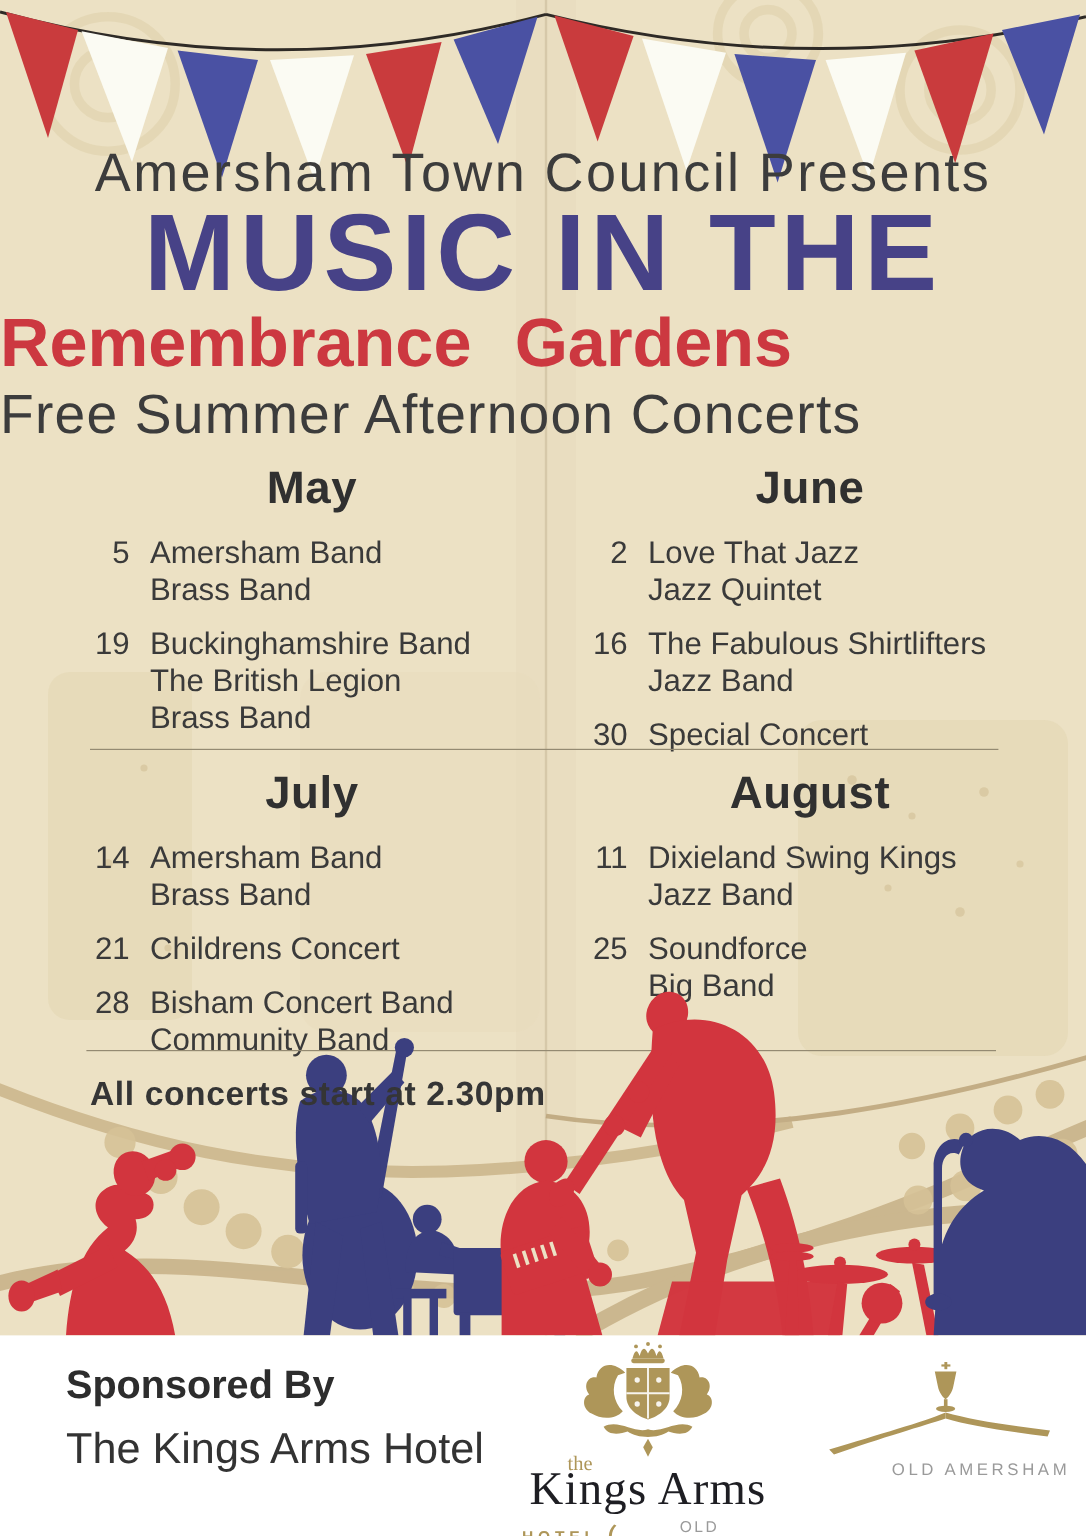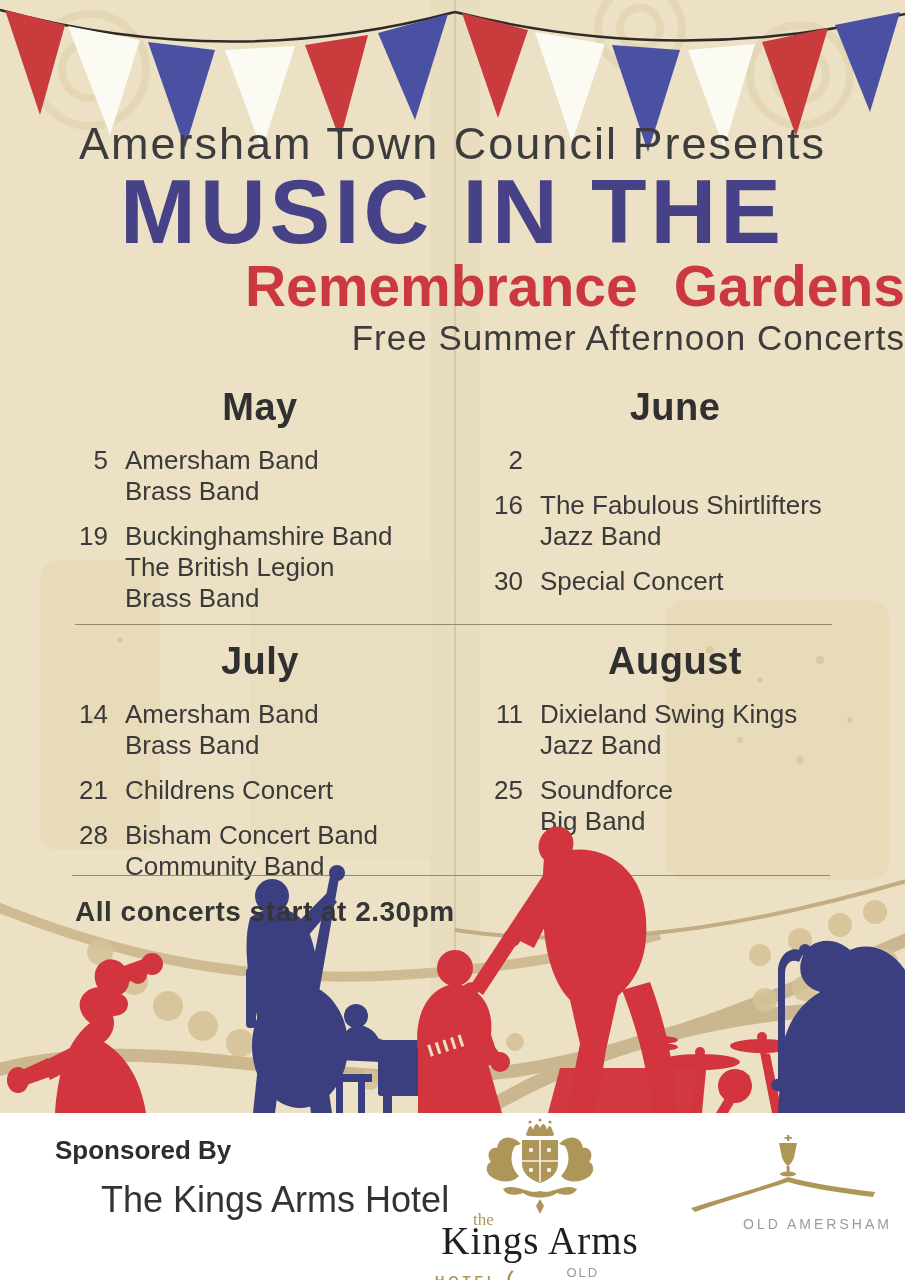--- a/index.html
+++ b/index.html
@@ -24,45 +24,45 @@
   .poster{position:absolute;left:0;top:0;width:905px;height:1113px;
     background:var(--bg);overflow:hidden;}
   .bg-decor{position:absolute;left:0;top:0;z-index:1;}
   .bunting{position:absolute;left:0;top:0;z-index:2;}
   .musicians{position:absolute;left:0;top:818px;z-index:5;}
 
   .presents{position:absolute;z-index:3;left:0;top:118px;width:905px;text-align:center;
     font-size:45px;letter-spacing:2px;color:#3c3c3c;font-weight:400;}
   .title-main{position:absolute;z-index:3;left:0;top:166px;width:905px;text-align:center;
     font-size:91px;line-height:1;font-weight:bold;letter-spacing:4px;color:var(--title-blue);margin:0;}
-  .title-sub{position:absolute;z-index:3;left:0;top:258px;width:905px;text-align:right;
+  .title-sub{position:absolute;z-index:3;left:0;top:258px;width:905px;text-align:left;
     font-size:57px;line-height:1;font-weight:bold;color:var(--accent-red);margin:0;}
   .title-sub .w2{margin-left:36px;}
-  .subtitle{position:absolute;z-index:3;left:0;top:318px;width:905px;text-align:right;
-    font-size:35px;letter-spacing:1px;color:#3c3c3c;}
+  .subtitle{position:absolute;z-index:3;left:0;top:318px;width:905px;text-align:left;
+    font-size:46px;letter-spacing:1px;color:#3c3c3c;}
 
   .month{position:absolute;z-index:3;width:380px;color:var(--text-dark);}
   .month-may{left:70px;top:386px;}
   .month-june{left:485px;top:386px;}
   .month-july{left:70px;top:640px;}
   .month-august{left:485px;top:640px;}
   .month-name{text-align:center;font-weight:bold;font-size:38px;color:#303030;
     margin-bottom:16px;letter-spacing:.5px;}
   .event{display:flex;margin-bottom:14px;font-size:26px;line-height:31px;}
   .day{width:38px;text-align:right;margin-right:17px;flex:none;}
   .divider{position:absolute;z-index:3;height:1px;background:#948a72;}
   .divider-1{left:75px;top:624px;width:757px;}
   .divider-2{left:72px;top:875px;width:758px;}
   .time-note{position:absolute;z-index:6;left:75px;top:896px;
     font-size:28px;font-weight:bold;color:#353535;letter-spacing:.5px;}
 
   .sponsor{position:absolute;left:0;top:1113px;width:905px;height:167px;background:#ffffff;}
   .sp-text{position:absolute;left:55px;top:22px;color:#2d2d2d;}
-  .sp-heading{font-size:26px;font-weight:bold;margin-bottom:12px;}
-  .sp-line{font-size:36px;line-height:44px;font-weight:400;color:#333;margin-left:46px;}
+  .sp-heading{font-size:33px;font-weight:bold;margin-bottom:12px;}
+  .sp-line{font-size:36px;line-height:44px;font-weight:400;color:#333;}
 
   .ka-block{position:absolute;left:435px;top:3px;width:210px;text-align:center;}
   .ka-crest{display:block;margin:0 auto;}
   .ka-the{position:absolute;left:38px;top:94px;font-family:"Liberation Serif",serif;
     font-size:17px;color:var(--gold);}
   .ka-name{font-family:"Liberation Serif",serif;font-size:39px;color:#1e1e23;
     letter-spacing:1px;margin-top:2px;}
   .ka-sub{display:flex;align-items:center;justify-content:center;gap:6px;margin-top:2px;}
   .ka-hotel{font-size:13px;letter-spacing:4px;color:var(--gold);font-weight:bold;}
   .ka-old{font-size:13px;letter-spacing:2px;color:var(--gray);}
@@ -174,20 +174,24 @@
           <div>The British Legion</div>
           <div>Brass Band</div>
         </div>
       </div>
     </div>
 
     <div class="month month-june">
       <div class="month-name">June</div>
       <div class="event">
         <div class="day">2</div>
+        <div class="lines">
+          <div>Love That Jazz</div>
+          <div>Jazz Quintet</div>
+        </div>
       </div>
       <div class="event">
         <div class="day">16</div>
         <div class="lines">
           <div>The Fabulous Shirtlifters</div>
           <div>Jazz Band</div>
         </div>
       </div>
       <div class="event">
         <div class="day">30</div>

